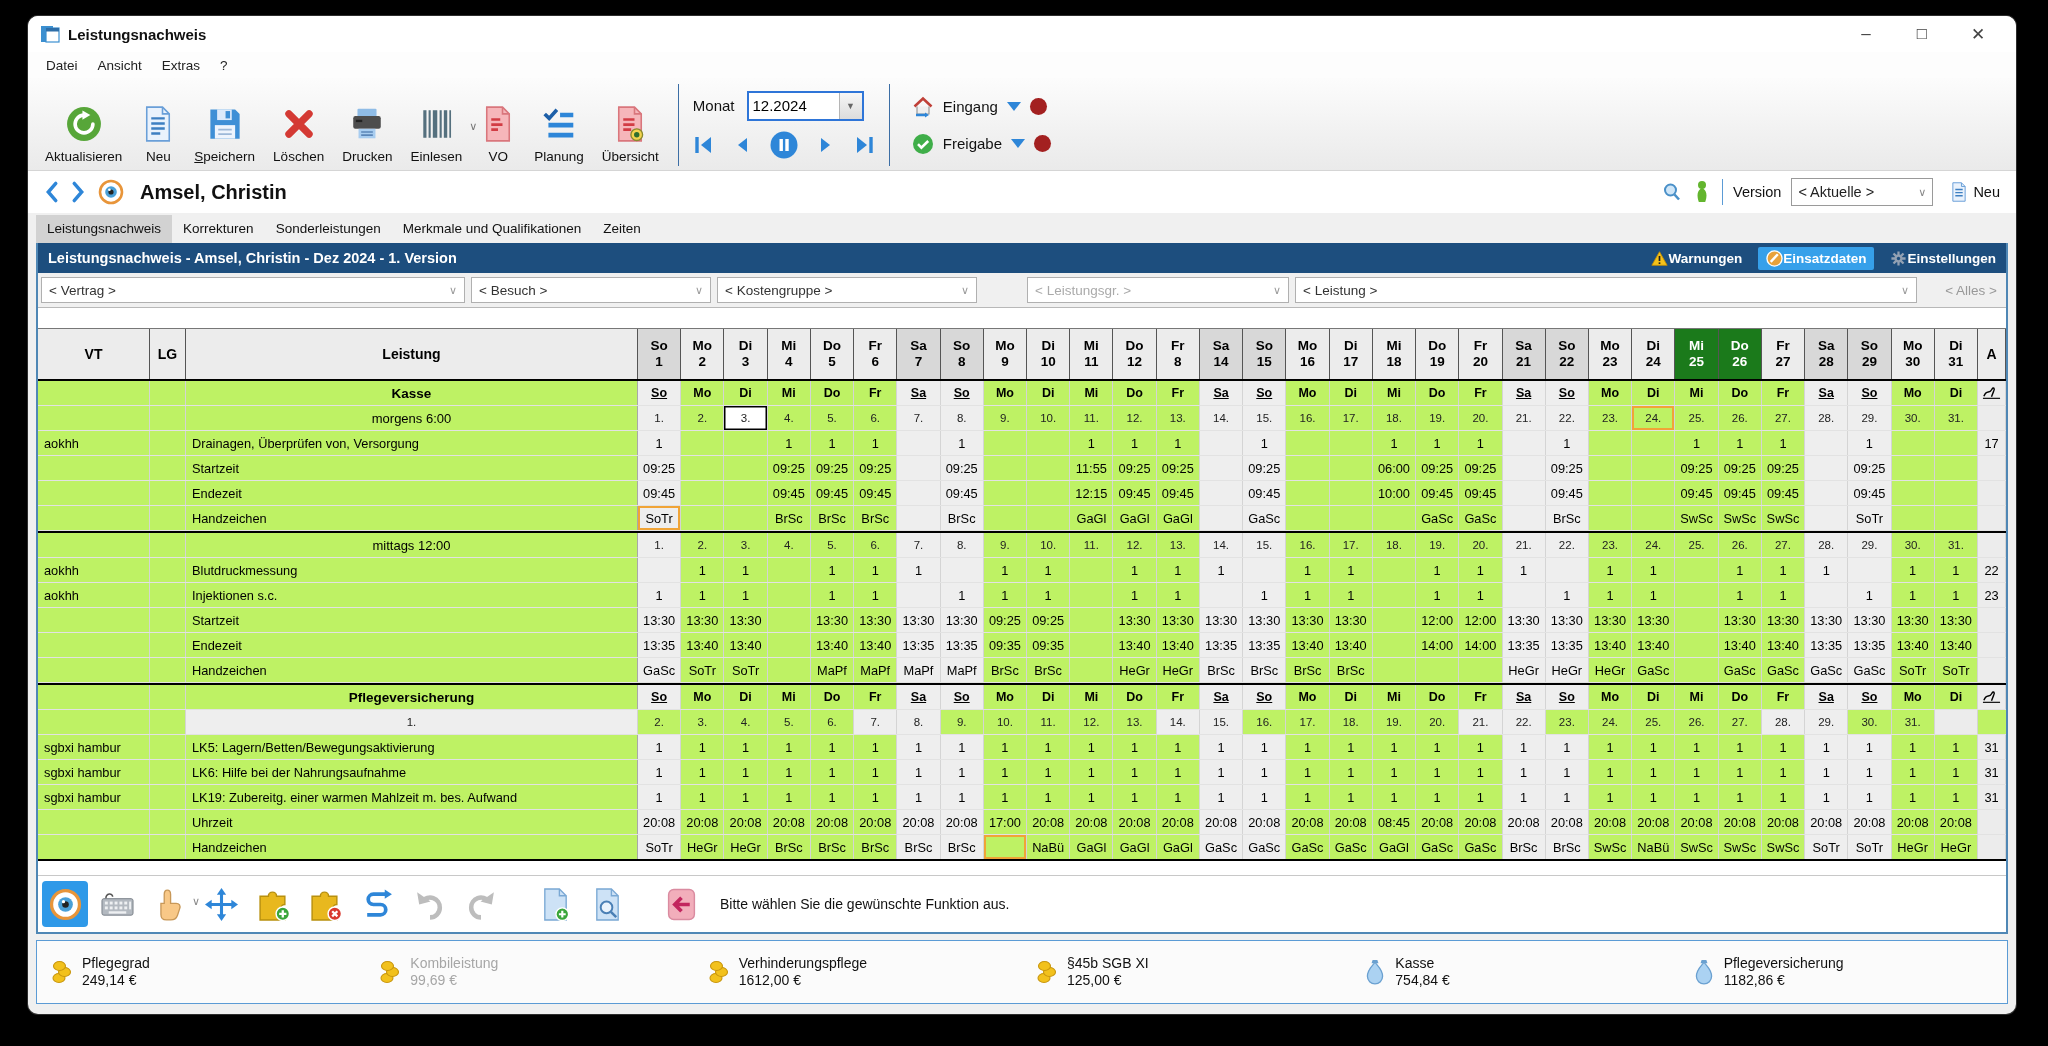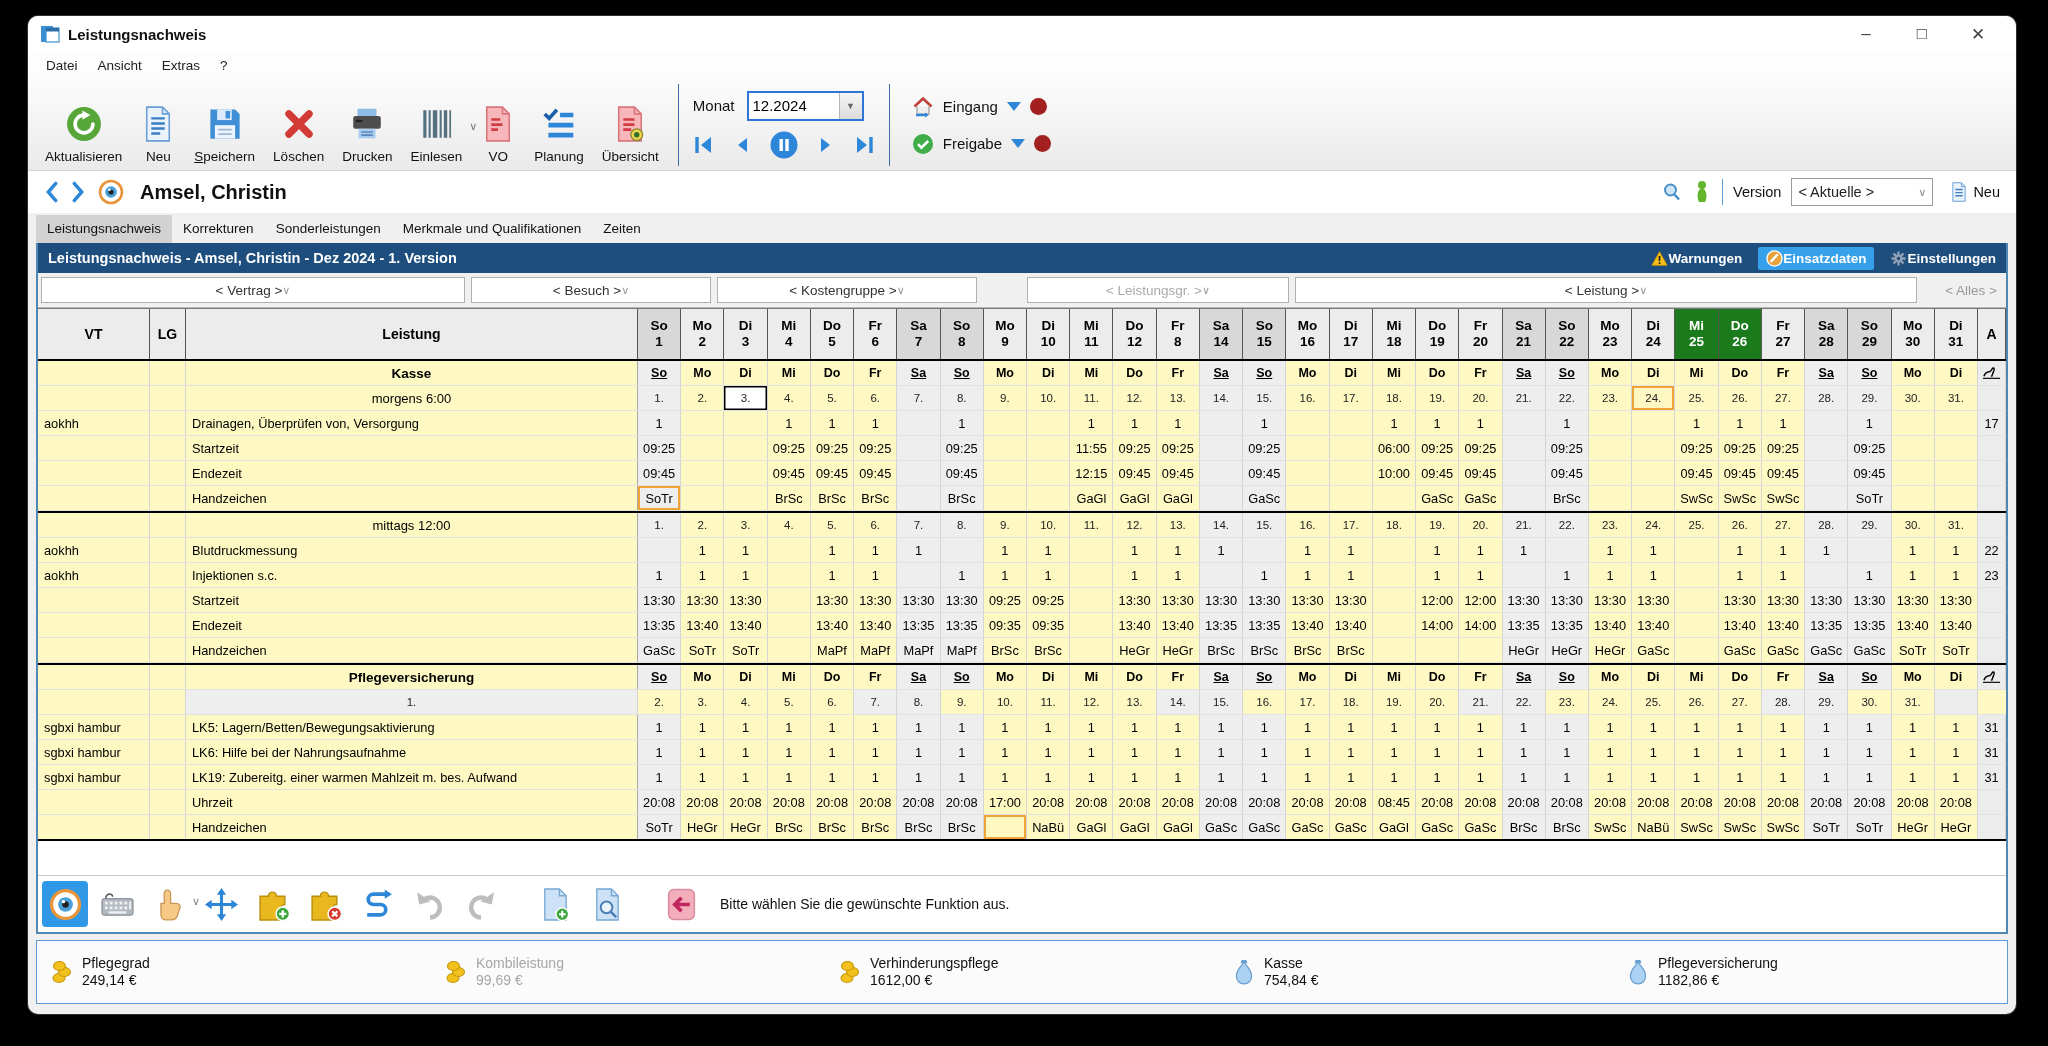--- a/index.html
+++ b/index.html
@@ -52,27 +52,27 @@
   .tab.active{background:#d2d2d2;}
   
   .panel{flex:1;margin:0 8px;border:2px solid #4f87b5;border-top:none;background:#fff;display:flex;flex-direction:column;min-height:0;}
   .panel-title{height:30px;background:#1d4e7e;color:#fff;display:flex;align-items:center;font-weight:bold;font-size:14.5px;padding:0 10px;flex:0 0 auto;}
   .pt-buttons{margin-left:auto;display:flex;gap:16px;align-items:center;font-size:13.5px;}
   .pt-item{display:flex;align-items:center;}
   .pt-item svg{width:17px;height:17px;display:block;}
   .pt-item.hl{background:#36a0ea;padding:3px 8px;border-radius:2px;}
   
   .filterrow{height:30px;background:#f0f0f0;display:flex;align-items:center;padding:2px 3px;gap:6px;border-bottom:1px solid #b8b8b8;flex:0 0 auto;}
-  .fsel{height:24px;background:#fff;border:1px solid #b0b0b0;display:flex;align-items:center;justify-content:center;font-size:13.5px;color:#333;padding:0 7px;}
+  .fsel{height:24px;background:#fff;border:1px solid #b0b0b0;display:flex;align-items:center;justify-content:space-between;font-size:13.5px;color:#333;padding:0 7px;}
   .fsel.disabled{color:#aaa;margin-left:44px;}
   .fsel .chev2{color:#999;font-size:11px;}
   .f0{width:408px;}.f1{width:224px;}.f2{width:244px;}.f3{width:246px;}.f4{flex:1;}
   .falles{width:74px;color:#999;font-size:13.5px;text-align:right;padding-right:6px;}
   
-  .tablewrap{display:flex;flex-direction:column;background:#fef9c3;flex:0 0 auto;}
+  .tablewrap{display:flex;flex-direction:column;background:#bef264;flex:0 0 auto;margin-top:20px;}
   .grow{display:grid;grid-template-columns:112px 36px 452px repeat(31,1fr) 28px;}
   .hrow{height:50px;border-bottom:2px solid #000;border-top:1px solid #777;}
   .hc{display:flex;align-items:center;justify-content:center;font-weight:bold;background:#ececec;border-right:1px solid #555;font-size:14px;color:#000;}
   .hc.day{flex-direction:column;line-height:1.15;font-size:13.5px;}
   .hc.day.we{background:#d8d8d8;}
   .hc.day.hol{background:#1b7a1b;color:#fff;}
   .brow{height:24px;border-bottom:1px solid #e2e2e2;font-size:12.8px;color:#000;}
   .brow.hline{border-top:2px solid #000;}
   .brow.bline{border-bottom:2px solid #000;}
   .c{display:flex;align-items:center;justify-content:center;border-right:1px solid #d4d4d4;overflow:hidden;white-space:nowrap;}
@@ -1420,37 +1420,52 @@
             </g>
           </svg>
         </span>
         <span class="txt">
           <span class="lab">Verhinderungspflege</span>
           <span class="val">1612,00 €</span>
         </span>
       </div>
       <div class="sitem">
         <span class="icon">
-          <svg viewBox="0 0 18 24">
-            <path d="M9 3 C11 6 16 9.5 16 16 a7 7 0 0 1 -14 0 C2 9.5 7 6 9 3z" fill="#aBd2f2" stroke="#6aa0d0" stroke-width="1.2"></path>
-            <path d="M6.8 1 h4.4 l1 3 h-6.4z" fill="#6aa0d0"></path>
+          <svg viewBox="0 0 22 26">
+            <g fill="#f2c11c" stroke="#c8960e" stroke-width="1.1">
+              <ellipse cx="8" cy="19" rx="6" ry="4.5"></ellipse>
+              <ellipse cx="13.5" cy="13" rx="6" ry="4.5"></ellipse>
+              <ellipse cx="8.5" cy="7" rx="6" ry="4.5"></ellipse>
+            </g>
           </svg>
         </span>
         <span class="txt">
-          <span class="lab">Kasse</span>
-          <span class="val">754,84 €</span>
+          <span class="lab">§45b SGB XI</span>
+          <span class="val">125,00 €</span>
         </span>
       </div>
       <div class="sitem">
         <span class="icon">
           <svg viewBox="0 0 18 24">
             <path d="M9 3 C11 6 16 9.5 16 16 a7 7 0 0 1 -14 0 C2 9.5 7 6 9 3z" fill="#aBd2f2" stroke="#6aa0d0" stroke-width="1.2"></path>
             <path d="M6.8 1 h4.4 l1 3 h-6.4z" fill="#6aa0d0"></path>
           </svg>
         </span>
         <span class="txt">
+          <span class="lab">Kasse</span>
+          <span class="val">754,84 €</span>
+        </span>
+      </div>
+      <div class="sitem">
+        <span class="icon">
+          <svg viewBox="0 0 18 24">
+            <path d="M9 3 C11 6 16 9.5 16 16 a7 7 0 0 1 -14 0 C2 9.5 7 6 9 3z" fill="#aBd2f2" stroke="#6aa0d0" stroke-width="1.2"></path>
+            <path d="M6.8 1 h4.4 l1 3 h-6.4z" fill="#6aa0d0"></path>
+          </svg>
+        </span>
+        <span class="txt">
           <span class="lab">Pflegeversicherung</span>
           <span class="val">1182,86 €</span>
         </span>
       </div>
     </div>
 
 </div>
 
 </body></html>

